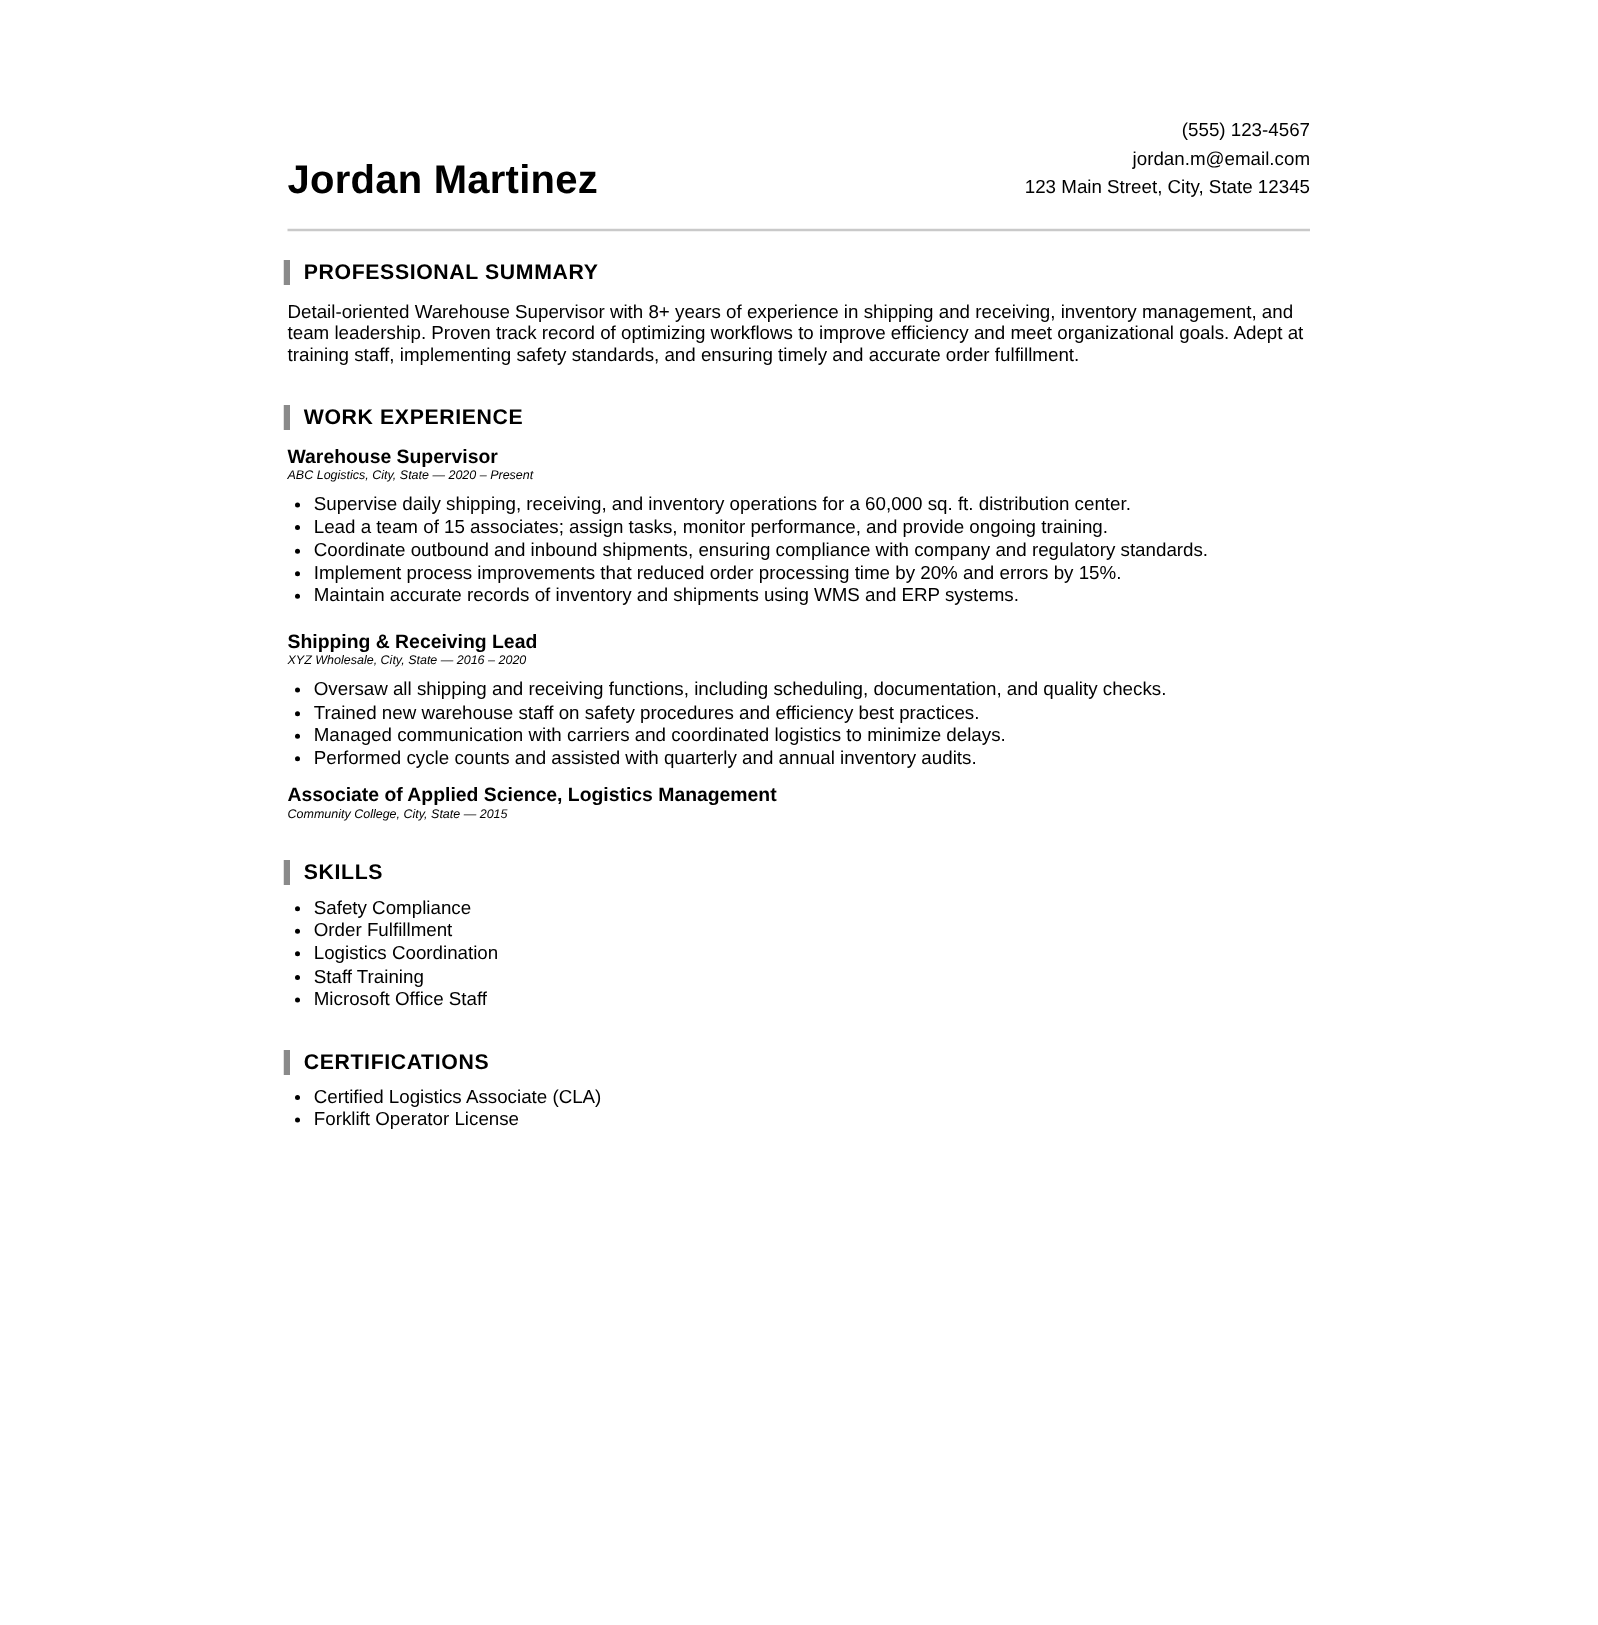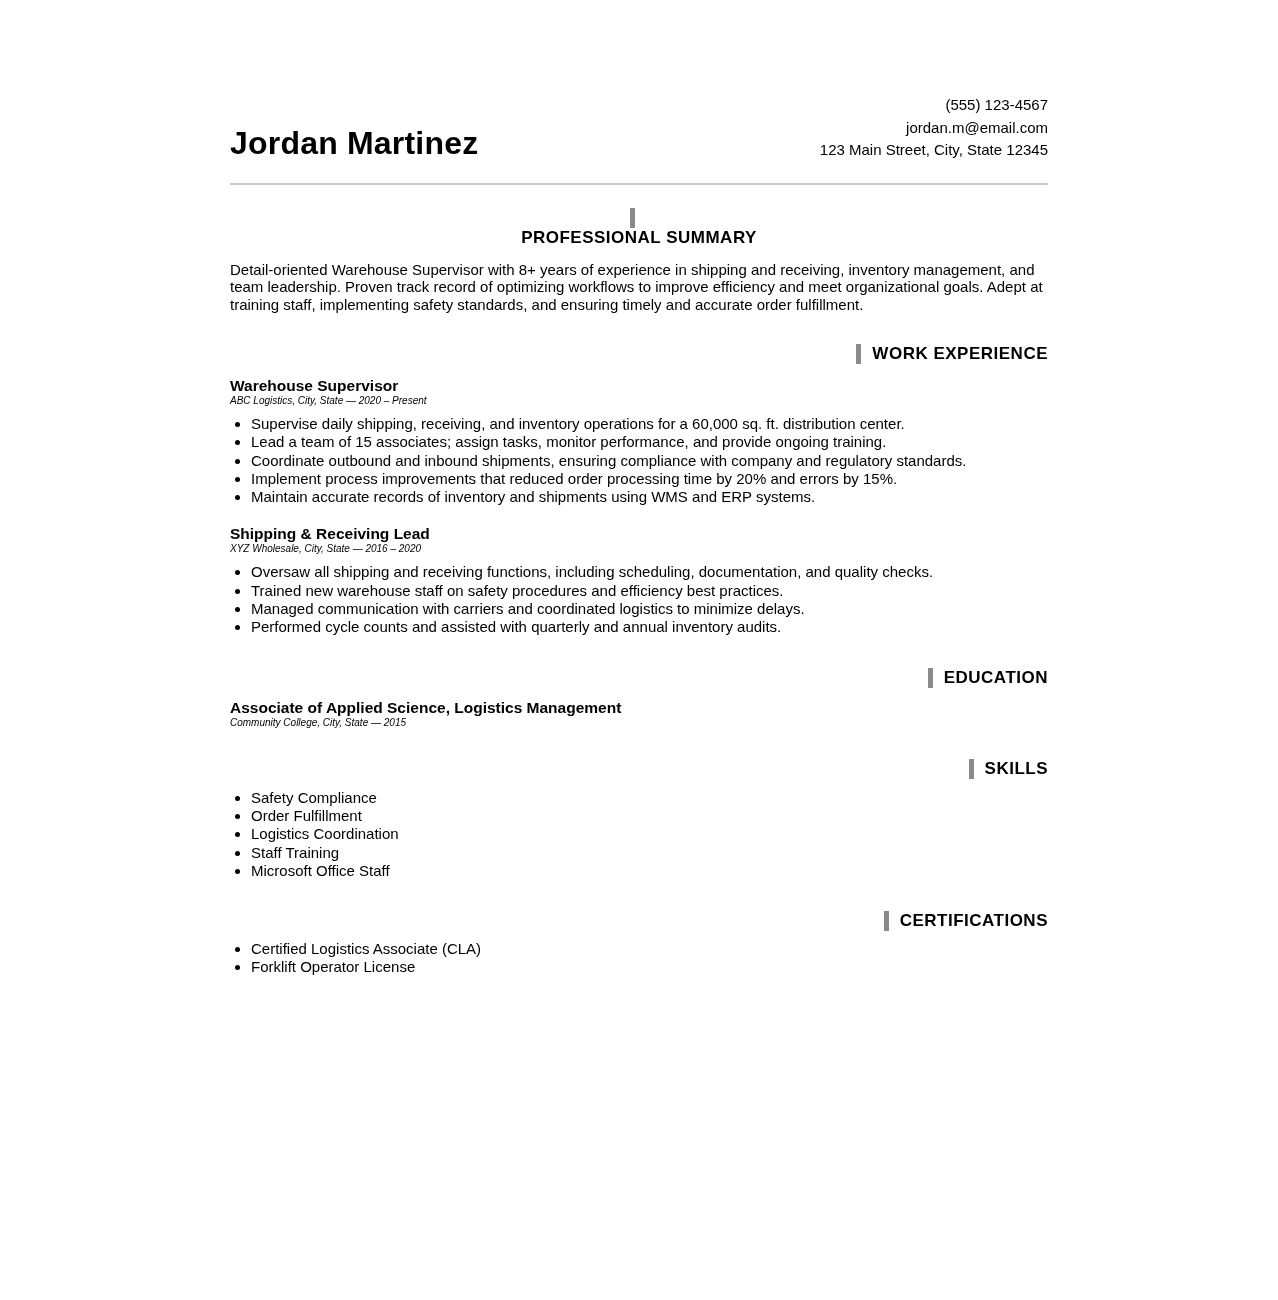--- a/index.html
+++ b/index.html
@@ -60,22 +60,22 @@
   }
   .heading-bar {
     display: inline-block;
     width: 5px;
     height: 20px;
     background: var(--heading-bar, #8a8a8a);
     margin-right: 11px;
     margin-left: -3px;
     flex: 0 0 auto;
   }
-  .mt-summary   { margin-top: 23px; flex-direction: column; }
-  .mt-section   { margin-top: 31px; justify-content: flex-end; }
+  .mt-summary   { margin-top: 23px; }
+  .mt-section   { margin-top: 31px; }
   .summary-text {
     margin: 13px 0 0 0;
     line-height: 17.5px;
   }
   .job-header {
     display: flex;
     justify-content: space-between;
     align-items: baseline;
     margin-top: 13px;
     flex-direction: column;
@@ -160,24 +160,20 @@
       <ul class="bullets">
         <li>Oversaw all shipping and receiving functions, including scheduling, documentation, and quality checks.</li>
         <li>Trained new warehouse staff on safety procedures and efficiency best practices.</li>
         <li>Managed communication with carriers and coordinated logistics to minimize delays.</li>
         <li>Performed cycle counts and assisted with quarterly and annual inventory audits.</li>
       </ul>
     </div>
   </div>
 
   <div class="section">
-    <div class="section-heading mt-section">
-      <span class="heading-bar"></span>
-      <span>EDUCATION</span>
-    </div>
     <div class="job-header edu-row">
       <span class="job-title">Associate of Applied Science, Logistics Management</span>
       <span class="job-meta">Community College, City, State — 2015</span>
     </div>
   </div>
 
   <div class="section">
     <div class="section-heading mt-section">
       <span class="heading-bar"></span>
       <span>SKILLS</span>

